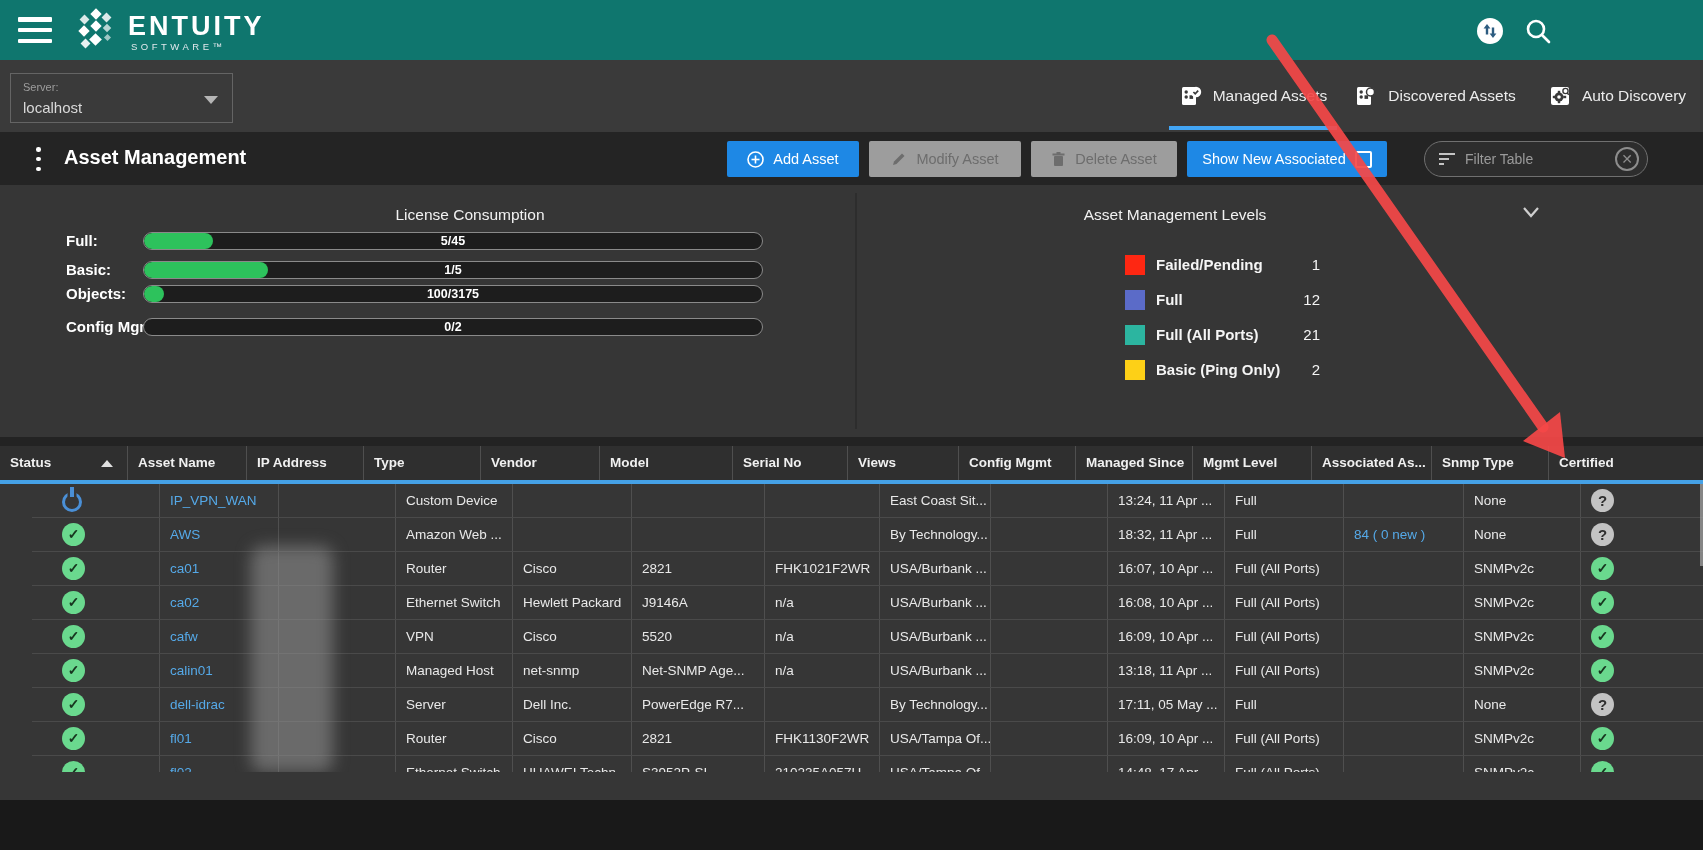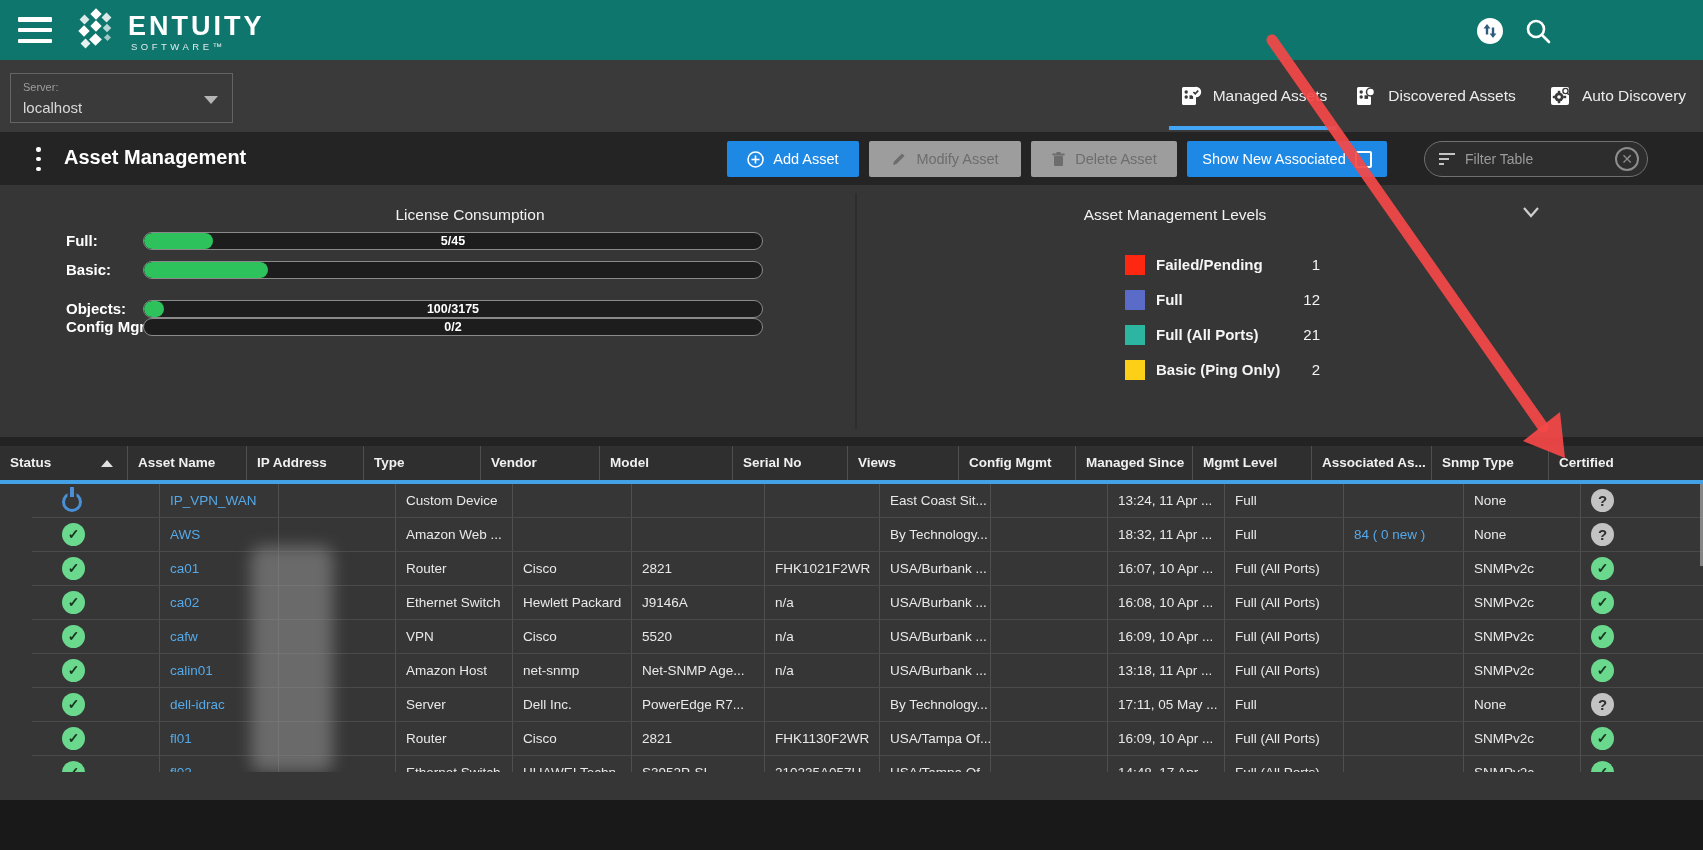--- a/index.html
+++ b/index.html
@@ -233,23 +233,24 @@
           <span class="lic-label">Full:</span>
           <span class="lic-bar">
             <span class="lic-fill" style="width:11.1%;background:#2dc25c"></span>
             <span class="lic-value">5/45</span>
           </span>
         </div>
         <div class="lic-row" style="top: 76px;">
           <span class="lic-label">Basic:</span>
           <span class="lic-bar">
             <span class="lic-fill" style="width:20%;background:#2dc25c"></span>
+            <span class="lic-value">1/5</span>
           </span>
         </div>
-        <div class="lic-row" style="top: 115px;">
+        <div class="lic-row" style="top: 100px;">
           <span class="lic-label">Objects:</span>
           <span class="lic-bar">
             <span class="lic-fill" style="width:3.2%;background:#2dc25c"></span>
             <span class="lic-value">100/3175</span>
           </span>
         </div>
         <div class="lic-row" style="top: 133px;">
           <span class="lic-label">Config Mgmt:</span>
           <span class="lic-bar">
             <span class="lic-fill" style="width:0%;background:#2dc25c"></span>
@@ -422,21 +423,21 @@
         </div>
       </div>
       <div class="trow" style="grid-template-columns: 128px 119px 117px 117px 119px 133px 115px 111px 117px 117px 119px 120px 117px 154px;">
         <div class="td">
           <span class="ic ic-check status-pad">✓</span>
         </div>
         <div class="td">
           <a>calin01</a>
         </div>
         <div class="td"></div>
-        <div class="td">Amazon Host</div>
+        <div class="td">Managed Host</div>
         <div class="td">net-snmp</div>
         <div class="td">Net-SNMP Age...</div>
         <div class="td">n/a</div>
         <div class="td">USA/Burbank ...</div>
         <div class="td"></div>
         <div class="td">13:18, 11 Apr ...</div>
         <div class="td">Full (All Ports)</div>
         <div class="td"></div>
         <div class="td">SNMPv2c</div>
         <div class="td">

